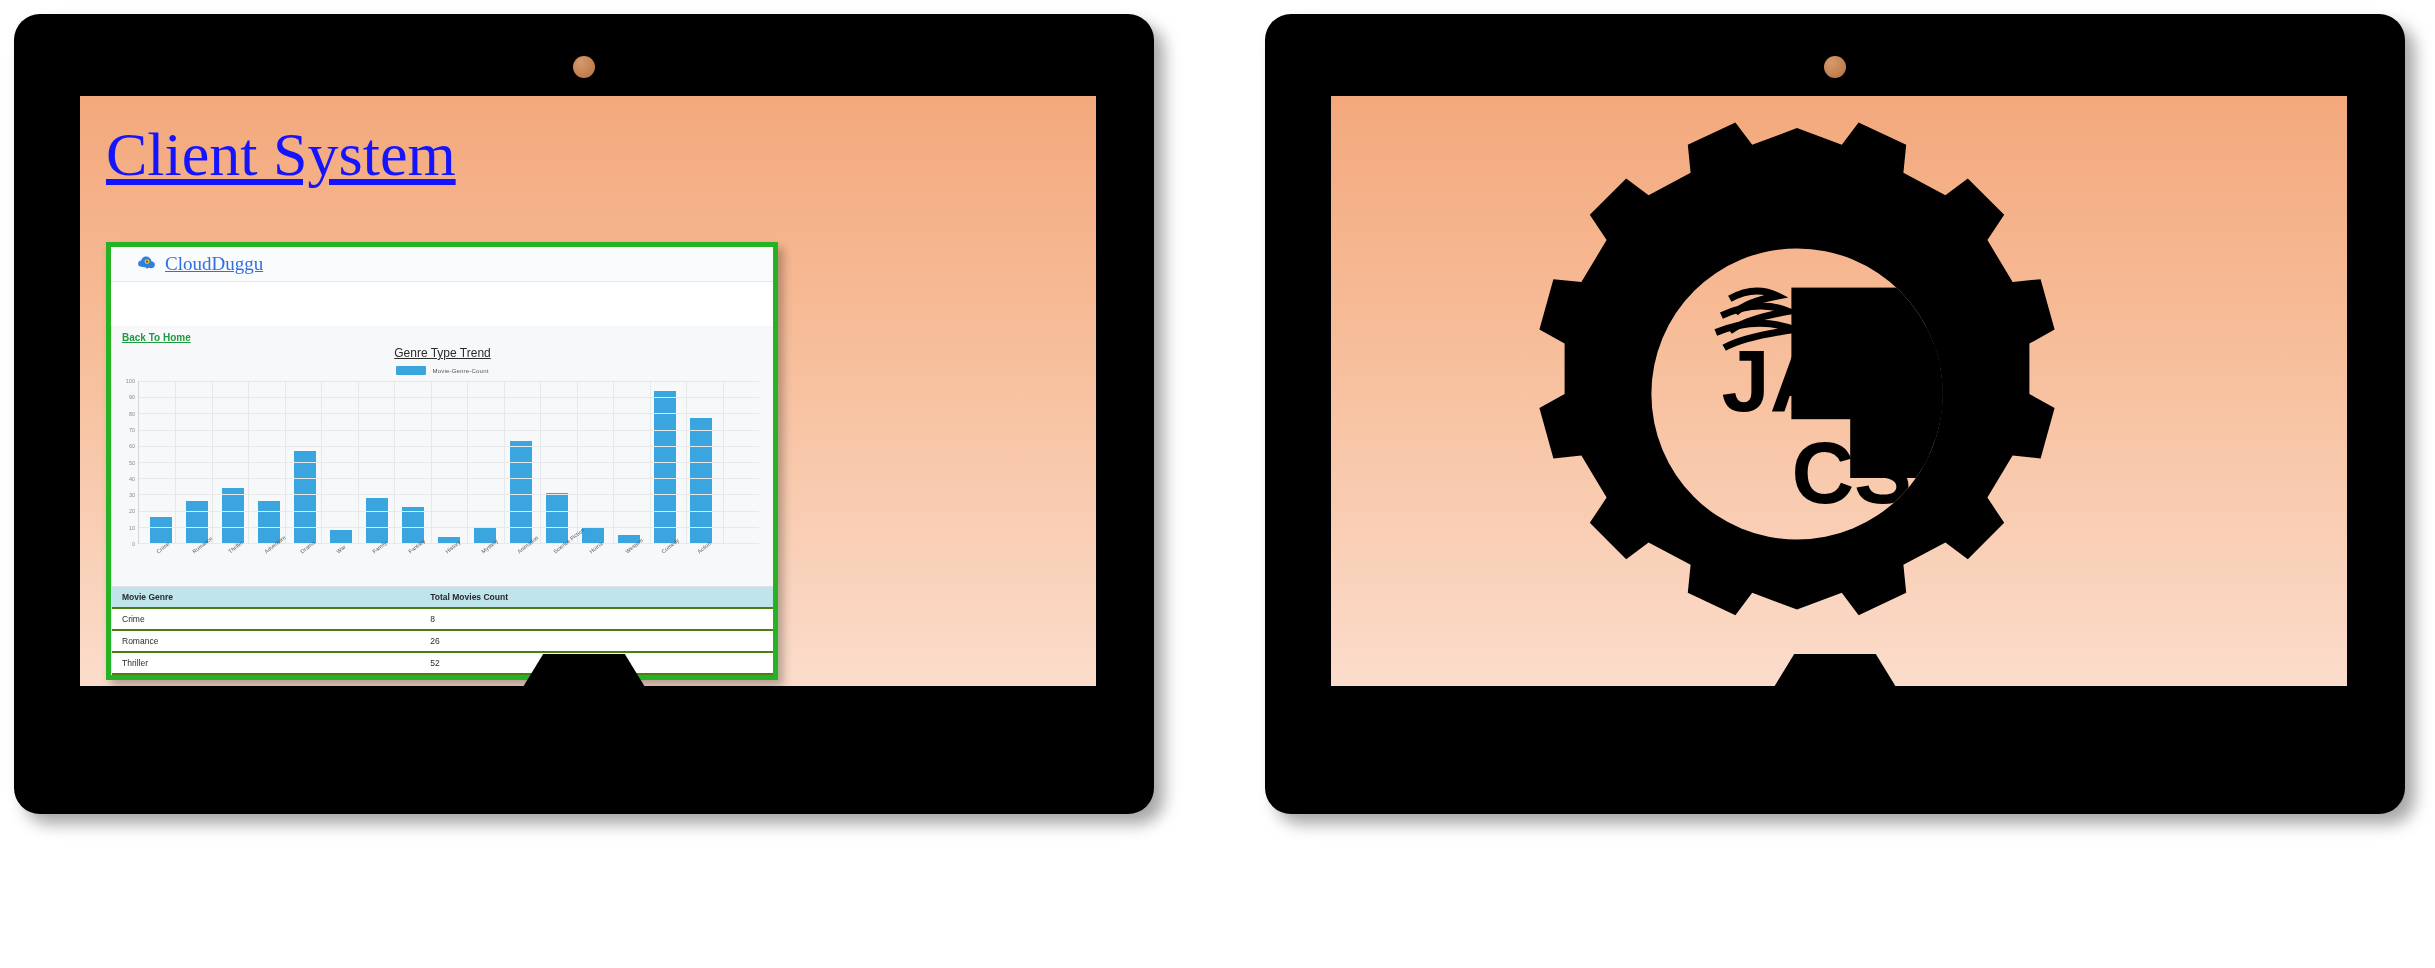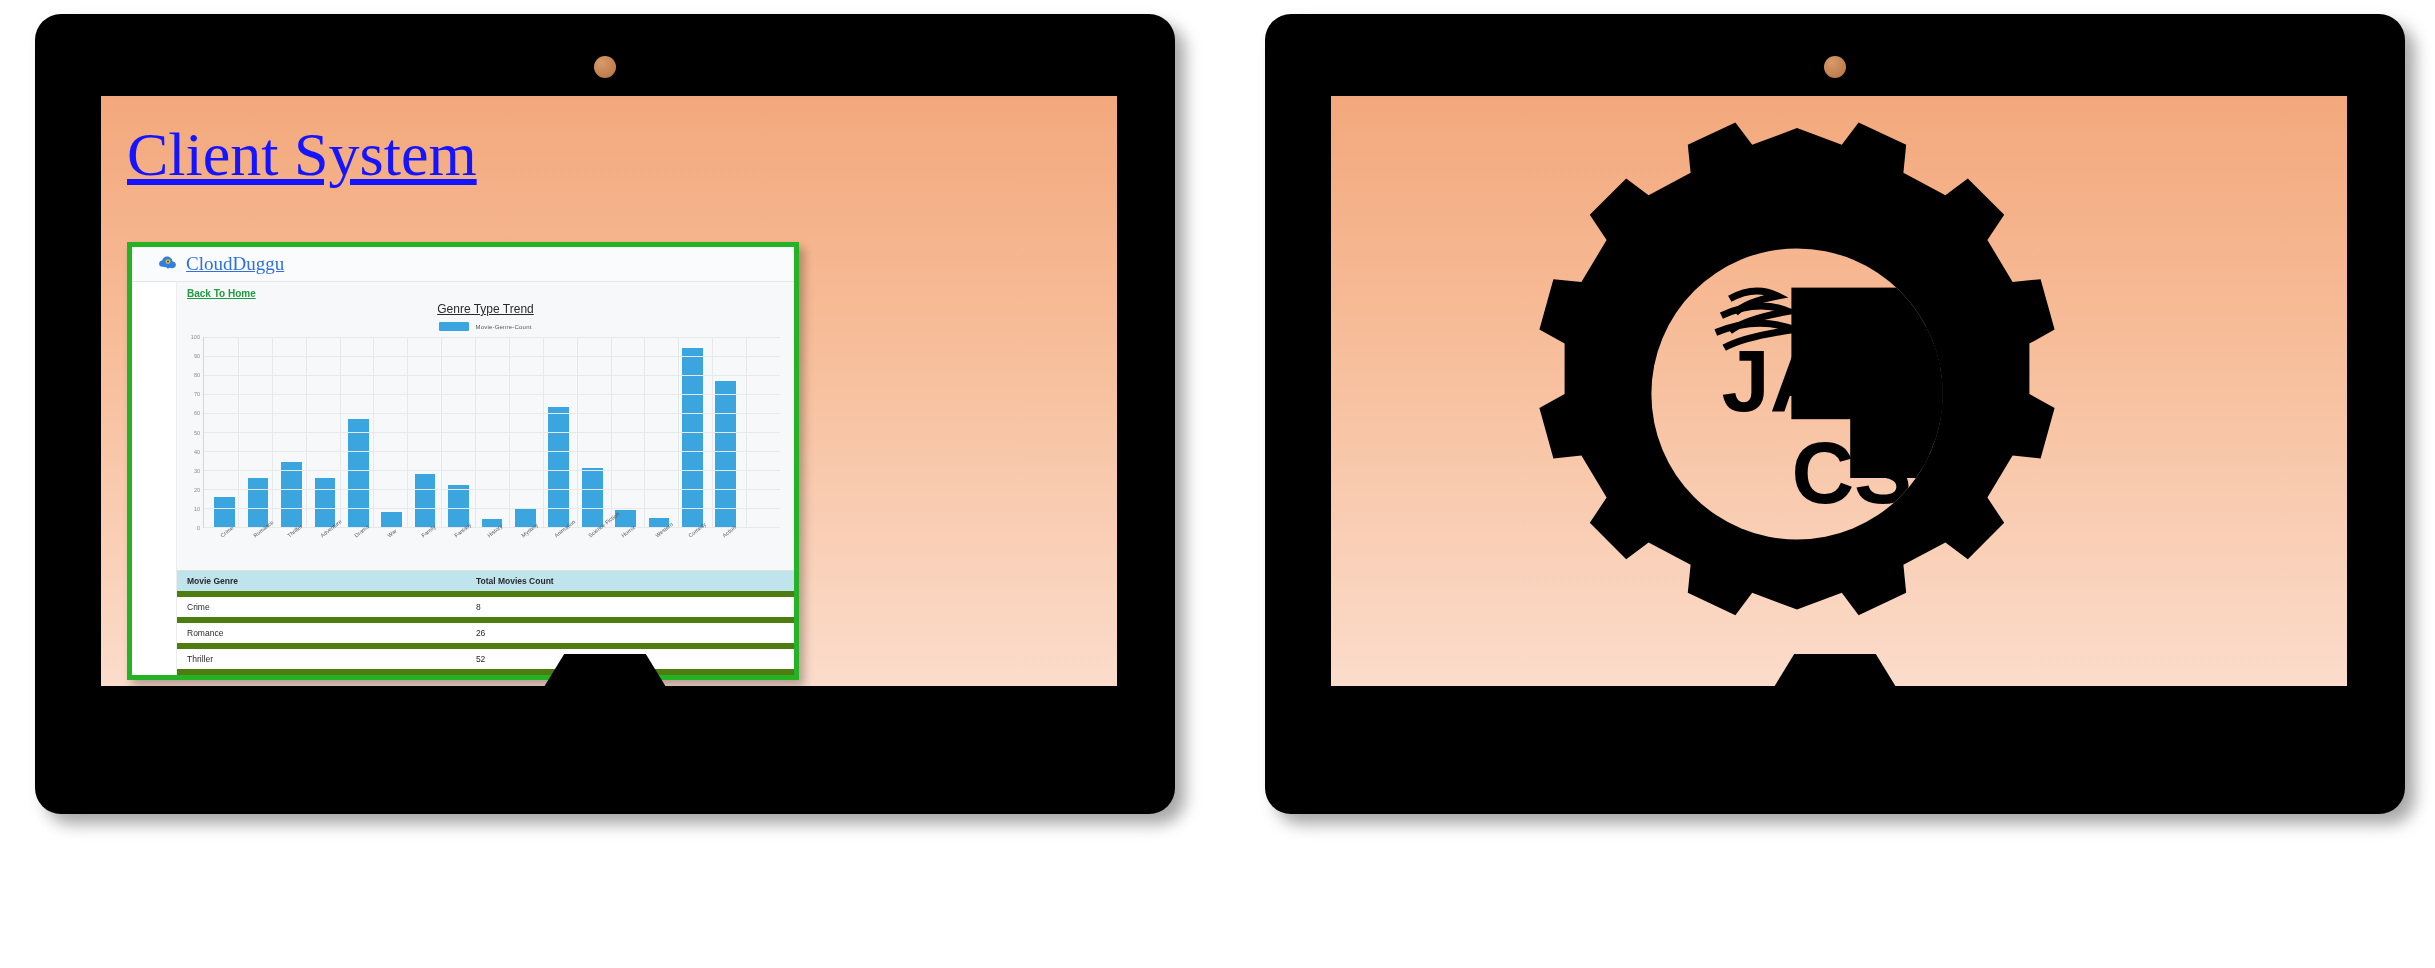--- a/index.html
+++ b/index.html
@@ -23,21 +23,21 @@
     background: #ffffff;
   }
 
   
   .monitor {
     position: absolute;
     top: 0;
     width: 1160px;
     height: 968px;
   }
-  .monitor.left  { left: 25px; }
+  .monitor.left  { left: 4px; }
   .monitor.right { left: 1255px; }
 
   .monitor-body {
     position: absolute;
     left: 10px;
     top: 14px;
     width: 1140px;
     height: 800px;
     background: #000000;
     border-radius: 26px;
@@ -126,20 +126,21 @@
     font-family: "Liberation Serif", serif;
     font-size: 19px;
     color: #2f6fe0;
     text-decoration: underline;
     white-space: nowrap;
   }
   .browser-body {
     display: flex;
     height: calc(100% - 35px);
     background: #ffffff;
+    flex-direction: column;
   }
   .browser-gutter { width: 44px; background: #ffffff; flex: 0 0 44px; }
   .browser-main {
     flex: 1;
     background: #f7f8fa;
     position: relative;
     border-left: 1px solid #ececec;
     display: flex;
     flex-direction: column;
   }
@@ -246,21 +247,21 @@
     transform-origin: left top;
     transform: rotate(-38deg) translate(-6px, 0);
   }
 
   
   .data-table {
     border-top: 1px solid #e0e0e0;
     background: #ffffff;
     font-size: 8.5px;
   }
-  .dt-row { display: flex; border-bottom: 6px solid #4d7c0f; gap: 31px; }
+  .dt-row { display: flex; border-bottom: 2px solid #4d7c0f; gap: 31px; }
   .dt-row.head { background: #bfe4ec; font-weight: bold; color: #1d1d1d; }
   .dt-cell {
     padding: 5px 0 5px 10px;
     color: #2a2a2a;
     box-sizing: border-box;
   }
   .dt-cell.c1 { width: 44%; }
   .dt-cell.c2 { width: 56%; }
 
   

